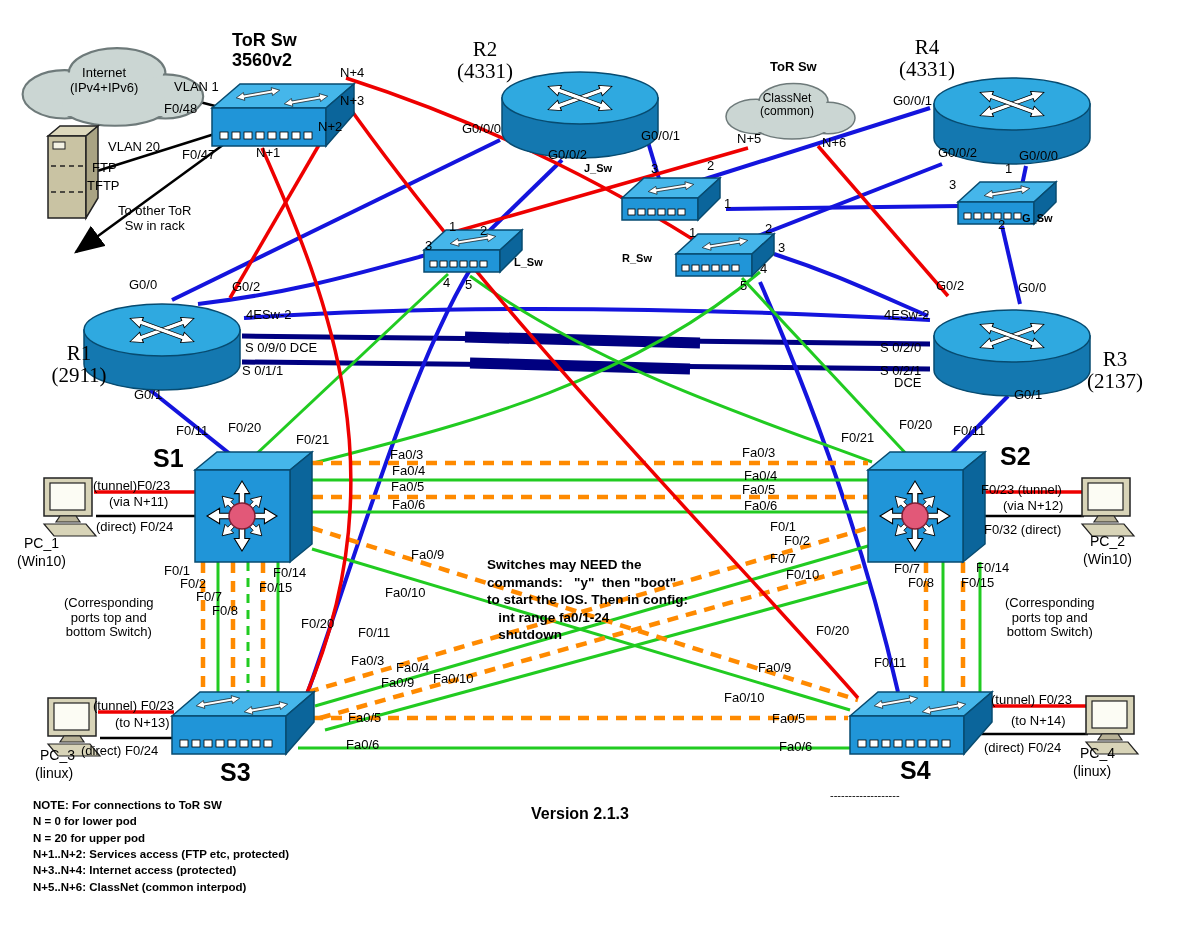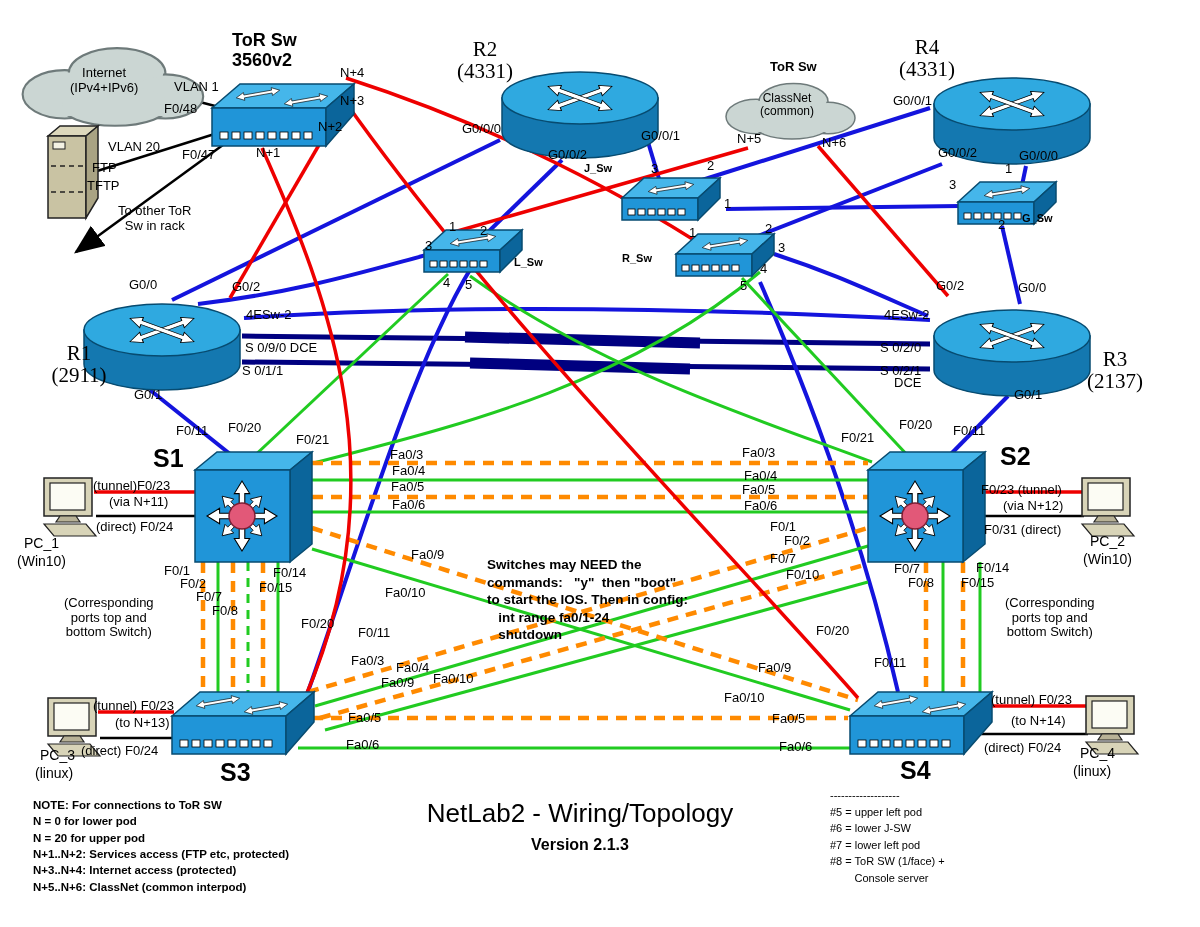--- a/index.html
+++ b/index.html
@@ -308,21 +308,21 @@
       <span class="lbl n13" style="left: 228px; top: 421px;">F0/20</span>
       <span class="lbl n13" style="left: 296px; top: 433px;">F0/21</span>
       <span class="lbl n13" style="left: 841px; top: 431px;">F0/21</span>
       <span class="lbl n13" style="left: 899px; top: 418px;">F0/20</span>
       <span class="lbl n13" style="left: 953px; top: 424px;">F0/11</span>
       <span class="lbl n13" style="left: 93px; top: 479px;">(tunnel)F0/23</span>
       <span class="lbl n13" style="left: 109px; top: 495px;">(via N+11)</span>
       <span class="lbl n13" style="left: 96px; top: 520px;">(direct) F0/24</span>
       <span class="lbl n13" style="left: 981px; top: 483px;">F0/23 (tunnel)</span>
       <span class="lbl n13" style="left: 1003px; top: 499px;">(via N+12)</span>
-      <span class="lbl n13" style="left: 984px; top: 523px;">F0/31 (direct)</span>
+      <span class="lbl n13" style="left: 984px; top: 523px;">F0/32 (direct)</span>
       <span class="lbl s14" style="left: 24px; top: 536px;">PC_1</span>
       <span class="lbl s14" style="left: 17px; top: 554px;">(Win10)</span>
       <span class="lbl s14" style="left: 1090px; top: 534px;">PC_2</span>
       <span class="lbl s14" style="left: 1083px; top: 552px;">(Win10)</span>
       <span class="lbl n13" style="left: 390px; top: 448px;">Fa0/3</span>
       <span class="lbl n13" style="left: 392px; top: 464px;">Fa0/4</span>
       <span class="lbl n13" style="left: 391px; top: 480px;">Fa0/5</span>
       <span class="lbl n13" style="left: 392px; top: 498px;">Fa0/6</span>
       <span class="lbl n13" style="left: 742px; top: 446px;">Fa0/3</span>
       <span class="lbl n13" style="left: 744px; top: 469px;">Fa0/4</span>
@@ -387,28 +387,22 @@
 <div id="note-left" class="note">
       <div>NOTE: For connections to ToR SW</div>
       <div>N = 0 for lower pod</div>
       <div>N = 20 for upper pod</div>
       <div>N+1..N+2: Services access (FTP etc, protected)</div>
       <div>N+3..N+4: Internet access (protected)</div>
       <div>N+5..N+6: ClassNet (common interpod)</div>
     </div>
 
 <div id="title-block" class="note">
-  <div id="diagram-title">NetLab2 - Wiring/Topology</div>
   <div id="diagram-version">Version 2.1.3</div>
 </div>
 
 <div id="power-note" class="note">
   <div>-------------------</div>
   <div id="power-cols">
-    <div class="col">#5 = upper left pod
-#6 = lower J-SW
-#7 = lower left pod
-#8 = ToR SW (1/face) +
-        Console server</div>
   </div>
 </div>
 
 </div>
 
 </body></html>

